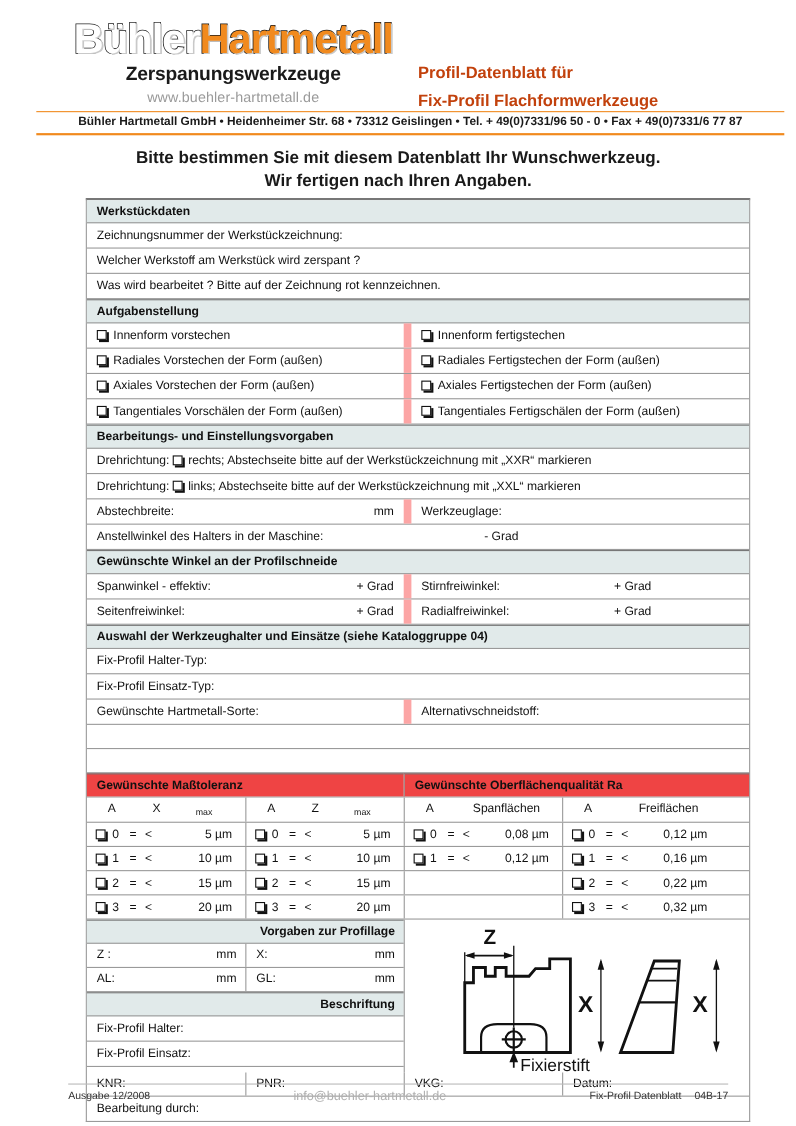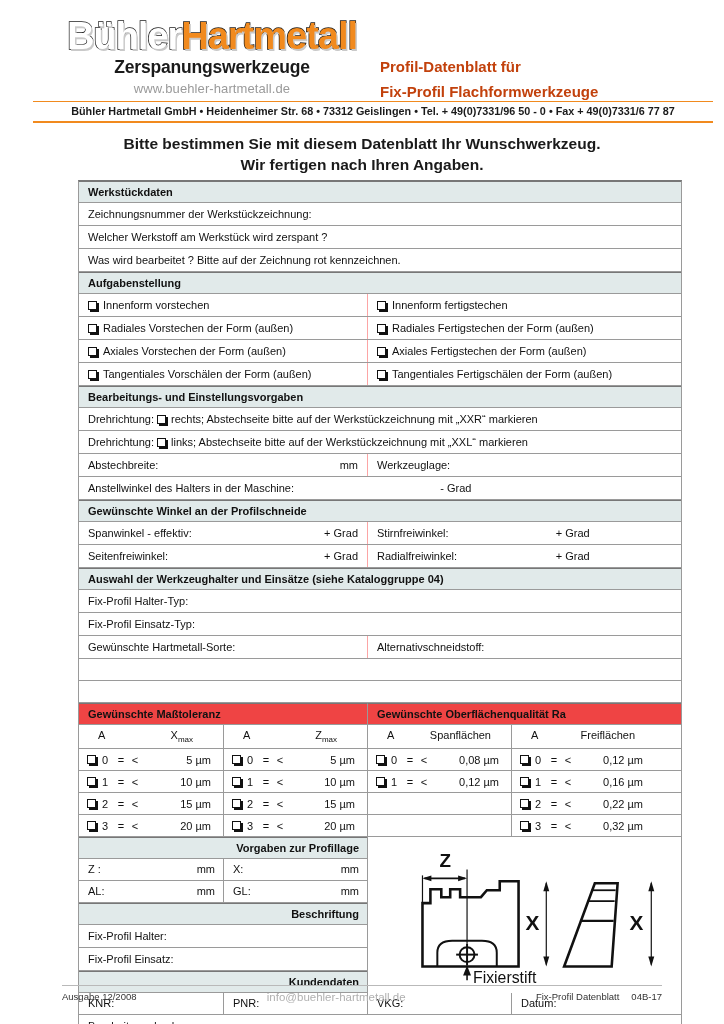--- a/index.html
+++ b/index.html
@@ -85,21 +85,21 @@
     border-bottom:1px solid #9a9a9a;
     border-top:1px solid #777;
   }
   .sect.first { border-top:none; }
 
   .cell {
     font-size:11px; padding:4px 7px 4px 9px;
     min-height:21px; line-height:14px;
     flex:1 1 auto; position:relative;
   }
-  .cell.bd { border-left:1px solid #fca5a5; }
+  .cell.bd { border-left:7px solid #fca5a5; }
   .cell.half { width:288px; flex:0 0 288px; }
   .cell.halfR { flex:1 1 auto; }
   .cell.empty { min-height:21px; }
 
   .unit-r { position:absolute; right:9px; top:4px; font-size:11px; }
   .unit-c { position:absolute; left:60%; top:4px; font-size:11px; }
 
   
   .cb {
     display:inline-block; width:9px; height:9px;
@@ -119,21 +119,21 @@
   .th-right { flex:1 1 auto; border-left:1px solid #9a9a9a; border-top:1px solid #777; }
 
   .colhead { display:flex; width:100%; border-bottom:1px solid #9a9a9a; }
   .colhead .c {
     flex:0 0 144px; width:144px; font-size:11px; padding:4px 6px;
     display:flex; justify-content:space-between;
   }
   .colhead .c.bd { border-left:1px solid #9a9a9a; }
   .colhead .c .a { padding-left:13px; }
   .colhead .c .t { padding-right:24px; }
-  .colhead .c .t sub { font-size:8px; }
+  .colhead .c .t sub { font-size:8px;margin-left:32px; }
   .colhead .c.wide .t { padding-right:14px; }
 
   .tolrow { display:flex; width:100%; border-bottom:1px solid #9a9a9a; }
   .tolrow:last-child { border-bottom:none; }
   .tolcell {
     flex:0 0 144px; width:144px; font-size:11px; padding:4px 6px 4px 8px;
     min-height:21px; display:flex; align-items:center;
   }
   .tolcell.bd { border-left:1px solid #9a9a9a; }
   .tolcell .n { width:12px; }
@@ -425,21 +425,20 @@
         </div>
 
         <div class="sect">Beschriftung</div>
         <div class="row">
           <div class="cell">Fix-Profil Halter:</div>
         </div>
         <div class="row">
           <div class="cell">Fix-Profil Einsatz:</div>
         </div>
 
-        <div class="sect">Kundendaten</div>
       </div>
 
       <div class="bs-right">
         <svg class="drawing" viewBox="0 0 316 140" preserveAspectRatio="xMidYMid meet">
           <g fill="none" stroke="#111" stroke-width="2.6" stroke-linejoin="miter">
 
             <path d="M55,58 L55,122 L152,122 L152,36 L133,36 L133,45 L120,45 L114,52 L93,52
                      L93,44 L83,44 L83,52 L74,52 L74,44 L63,44 L63,58 Z"></path>
 
             <path d="M70,122 L70,108 Q70,96 85,96 L115,96 Q130,96 130,108 L130,122" stroke-width="2"></path>

